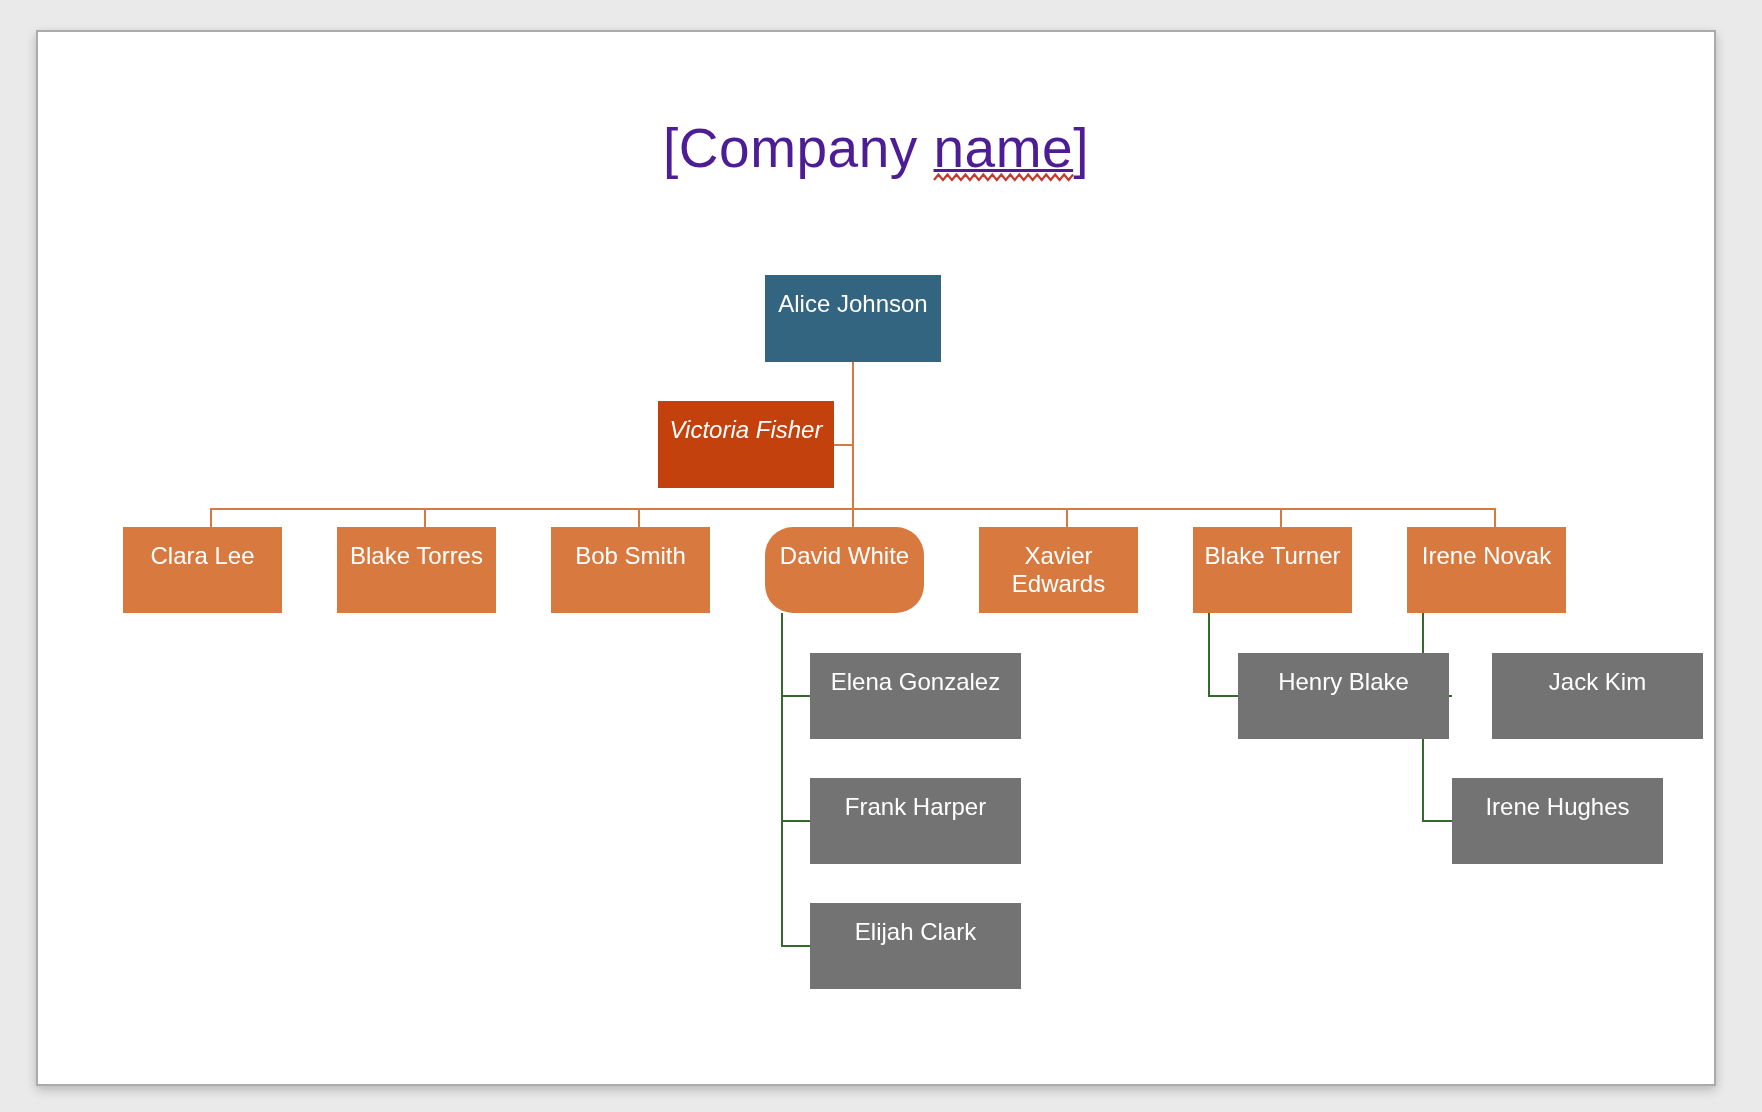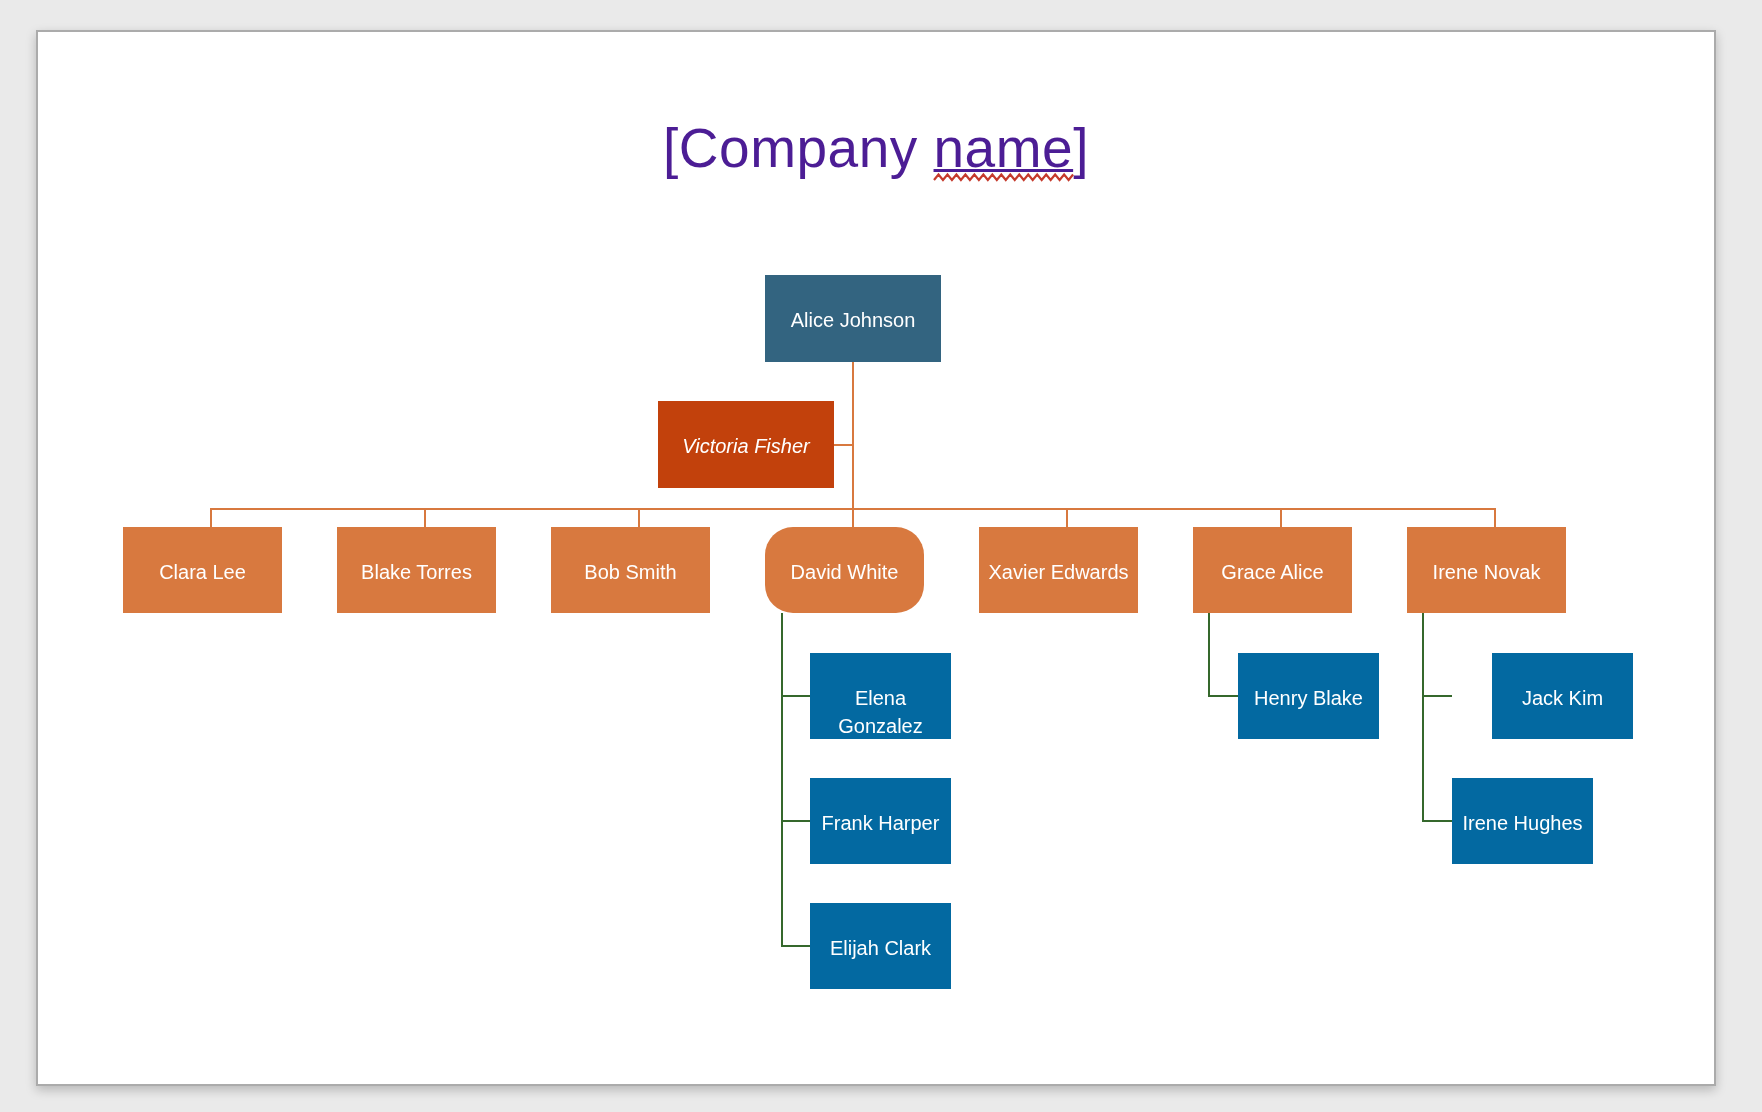--- a/index.html
+++ b/index.html
@@ -43,30 +43,30 @@
     left: 0; bottom: -2px;
     width: 100%; height: 9px;
     overflow: visible;
   }
   
   .node {
     position: absolute;
     display: flex;
     justify-content: center;
     align-items: flex-start;
-    padding-top: 31px;
+    padding-top: 15px;
     color: #FFFFFF;
-    font-size: 20px;
+    font-size: 24px;
     line-height: 28px;
     text-align: center;
   }
   .lvl-root      { width: 176px; height: 87px; background: #336480; }
   .lvl-assistant { width: 176px; height: 87px; background: #c2410c; font-style: italic; }
   .lvl-manager   { width: 159px; height: 86px; background: #D8793F; }
-  .lvl-report    { width: 141px; height: 86px; background: #0369a1; }
+  .lvl-report    { width: 211px; height: 86px; background: #737373; }
   
   .conn { position: absolute; }
   .conn.orange { background: #D8793F; }
   .conn.green  { background: #35682C; }
 </style>
 </head>
 <body>
 
 <div class="canvas">
   <div class="slide">
@@ -113,21 +113,21 @@
     <div class="node lvl-manager" style="left:513px; top:495px;">
       <span>Bob Smith</span>
     </div>
     <div class="node lvl-manager" style="left:727px; top:495px;border-radius:28px;">
       <span>David White</span>
     </div>
     <div class="node lvl-manager" style="left:941px; top:495px;">
       <span>Xavier Edwards</span>
     </div>
     <div class="node lvl-manager" style="left:1155px; top:495px;">
-      <span>Grace Alice</span>
+      <span>Blake Turner</span>
     </div>
     <div class="node lvl-manager" style="left:1369px; top:495px;">
       <span>Irene Novak</span>
     </div>
 
     <div class="node lvl-report" style="left:772px; top:621px;">
       <span>Elena Gonzalez</span>
     </div>
     <div class="node lvl-report" style="left:772px; top:746px;">
       <span>Frank Harper</span>

